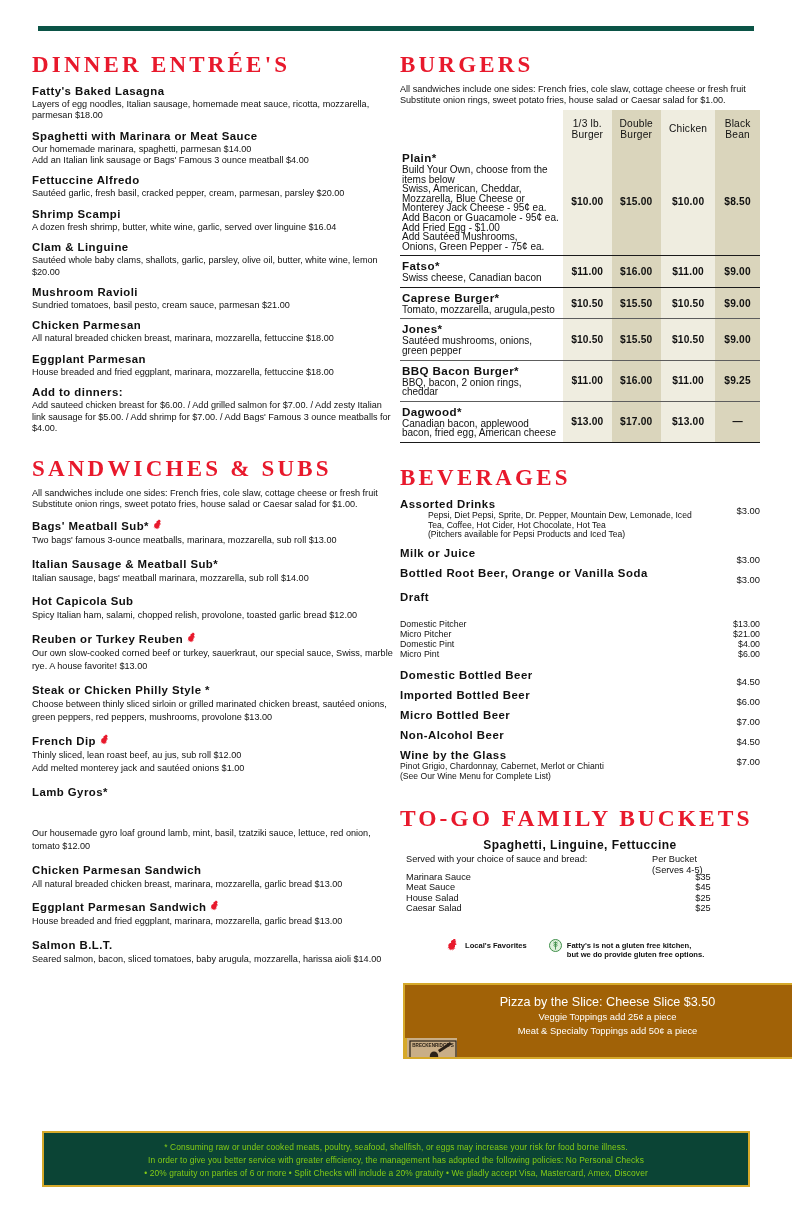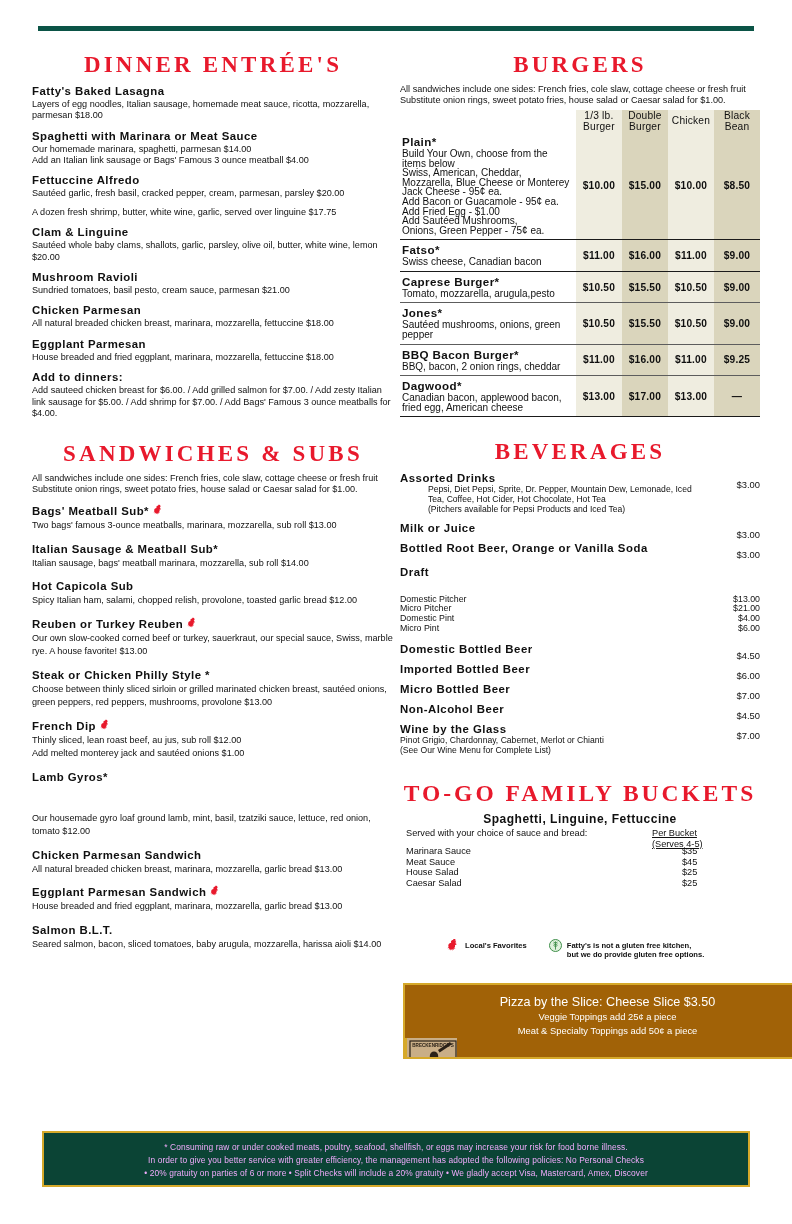--- a/index.html
+++ b/index.html
@@ -23,21 +23,20 @@
   .col-left  { position:absolute; left:32px;  top:52px; width:362px; }
   .col-right { position:absolute; left:400px; top:52px; width:360px; }
 
   
   .sec-head {
     font-family:"Liberation Serif", serif;
     color:#e8192c;
     font-weight:bold;
     font-size:23px;
     letter-spacing:3.2px;
-    text-align:center;
     margin:0 0 6px 0;
     line-height:1.12;
   }
   .sec-head.big { font-size:23.5px; letter-spacing:3px; }
 
   
   .intro {
     font-size:9.1px; line-height:11.1px; margin:0 0 9px 0; color:#111;
   }
   .item { margin:0 0 7px 0; }
@@ -47,21 +46,21 @@
   }
   .item-desc {
     font-size:9.1px; line-height:11.4px; margin:0;
   }
   .item-desc.loose { line-height:13.5px; }
 
   .chicken-icon { display:inline-block; vertical-align:-2px; margin-left:3px; }
 
   
   .btable { width:100%; border-collapse:collapse; margin-top:4px; }
-  .btable td, .btable th { padding:0; vertical-align:middle; }
+  .btable td, .btable th { padding:8px; vertical-align:middle; }
   .btable .c-name { width:172px; padding:3px 4px 4px 2px; vertical-align:middle; }
   .btable .c-price {
     width:45px; text-align:center; font-size:10.2px; font-weight:bold;
     letter-spacing:0.2px;
   }
   .bh-cell {
     text-align:center; font-size:9.6px; line-height:11px; font-weight:normal;
     padding:7px 2px 7px 2px; vertical-align:middle; color:#111;
   }
   .shade-a { background:#efede0; }
@@ -84,24 +83,24 @@
   .draft-block { margin-top:10px; margin-bottom:8px; }
   .draft-line { position:relative; font-size:8.8px; line-height:9.9px; }
   .draft-line .p { position:absolute; right:0; top:0; }
 
   
   .tg-sub {
     text-align:center; font-size:12px; font-weight:bold; letter-spacing:0.5px;
     margin:2px 0 2px 0;
   }
   .tg-head { position:relative; font-size:9.2px; line-height:11px; padding-left:6px; }
-  .tg-head .r { position:absolute; left:252px; top:0; text-align:left;text-decoration:underline; }
+  .tg-head .r { position:absolute; left:252px; top:0; text-align:left; }
   .tg-list { margin-top:7px; padding-left:6px; }
   .tg-line { position:relative; font-size:9.2px; line-height:10.6px; }
-  .tg-line .p { position:absolute; left:276px; width:42px; text-align:left; }
+  .tg-line .p { position:absolute; left:276px; width:42px; text-align:center; }
 
   
   .legend { position:absolute; left:446px; top:938px; display:flex; align-items:flex-start; }
   .legend-item { display:flex; align-items:flex-start; margin-right:22px; }
   .legend-text { font-size:7.6px; line-height:9.2px; margin-left:5px; padding-top:3px;font-weight:bold; }
   .gf-circle {
     width:13px; height:13px; border-radius:50%;
     border:1.2px solid #3f8f4a; background:#dff0dc; margin-top:1px;
     display:flex; align-items:center; justify-content:center;
   }
@@ -118,21 +117,21 @@
   .pizza-l2 { font-size:9.4px; line-height:14px; }
   .pizza-logo {
     width:52px; background:#c9b395; border-left:2px solid #d6a92a;
     position:relative; overflow:hidden;
   }
 
   
   .footer {
     position:absolute; left:42px; top:1131px; width:708px; height:56px;
     background:#0b4435; border:2px solid #d6a92a;
-    color:#f0abfc; text-align:center; padding-top:8px;
+    color:#84cc16; text-align:center; padding-top:8px;
   }
   .footer-line { font-size:8.4px; line-height:12.8px; letter-spacing:0.1px; }
 </style>
 </head>
 <body>
 
 <div class="page">
 
   <div class="top-rule"></div>
 
@@ -148,21 +147,22 @@
         <div class="item">
           <div class="item-name">Spaghetti with Marinara or Meat Sauce</div>
           <div class="item-desc" style="white-space:pre-line;">Our homemade marinara, spaghetti, parmesan  $14.00
 Add an Italian link sausage or Bags' Famous 3 ounce meatball  $4.00</div>
         </div>
         <div class="item">
           <div class="item-name">Fettuccine Alfredo</div>
           <div class="item-desc" style="white-space:pre-line;">Sautéed garlic, fresh basil, cracked pepper, cream, parmesan, parsley  $20.00</div>
         </div>
         <div class="item">
-          <div class="item-desc" style="white-space:pre-line;">A dozen fresh shrimp, butter, white wine, garlic, served over linguine  $17.75</div>
+          <div class="item-name">Shrimp Scampi</div>
+          <div class="item-desc" style="white-space:pre-line;">A dozen fresh shrimp, butter, white wine, garlic, served over linguine  $16.04</div>
         </div>
         <div class="item">
           <div class="item-name">Clam &amp; Linguine</div>
           <div class="item-desc" style="white-space:pre-line;">Sautéed whole baby clams, shallots, garlic, parsley, olive oil, butter, white wine, lemon  $20.00</div>
         </div>
         <div class="item">
           <div class="item-name">Mushroom Ravioli</div>
           <div class="item-desc" style="white-space:pre-line;">Sundried tomatoes, basil pesto, cream sauce, parmesan  $21.00</div>
         </div>
         <div class="item">

